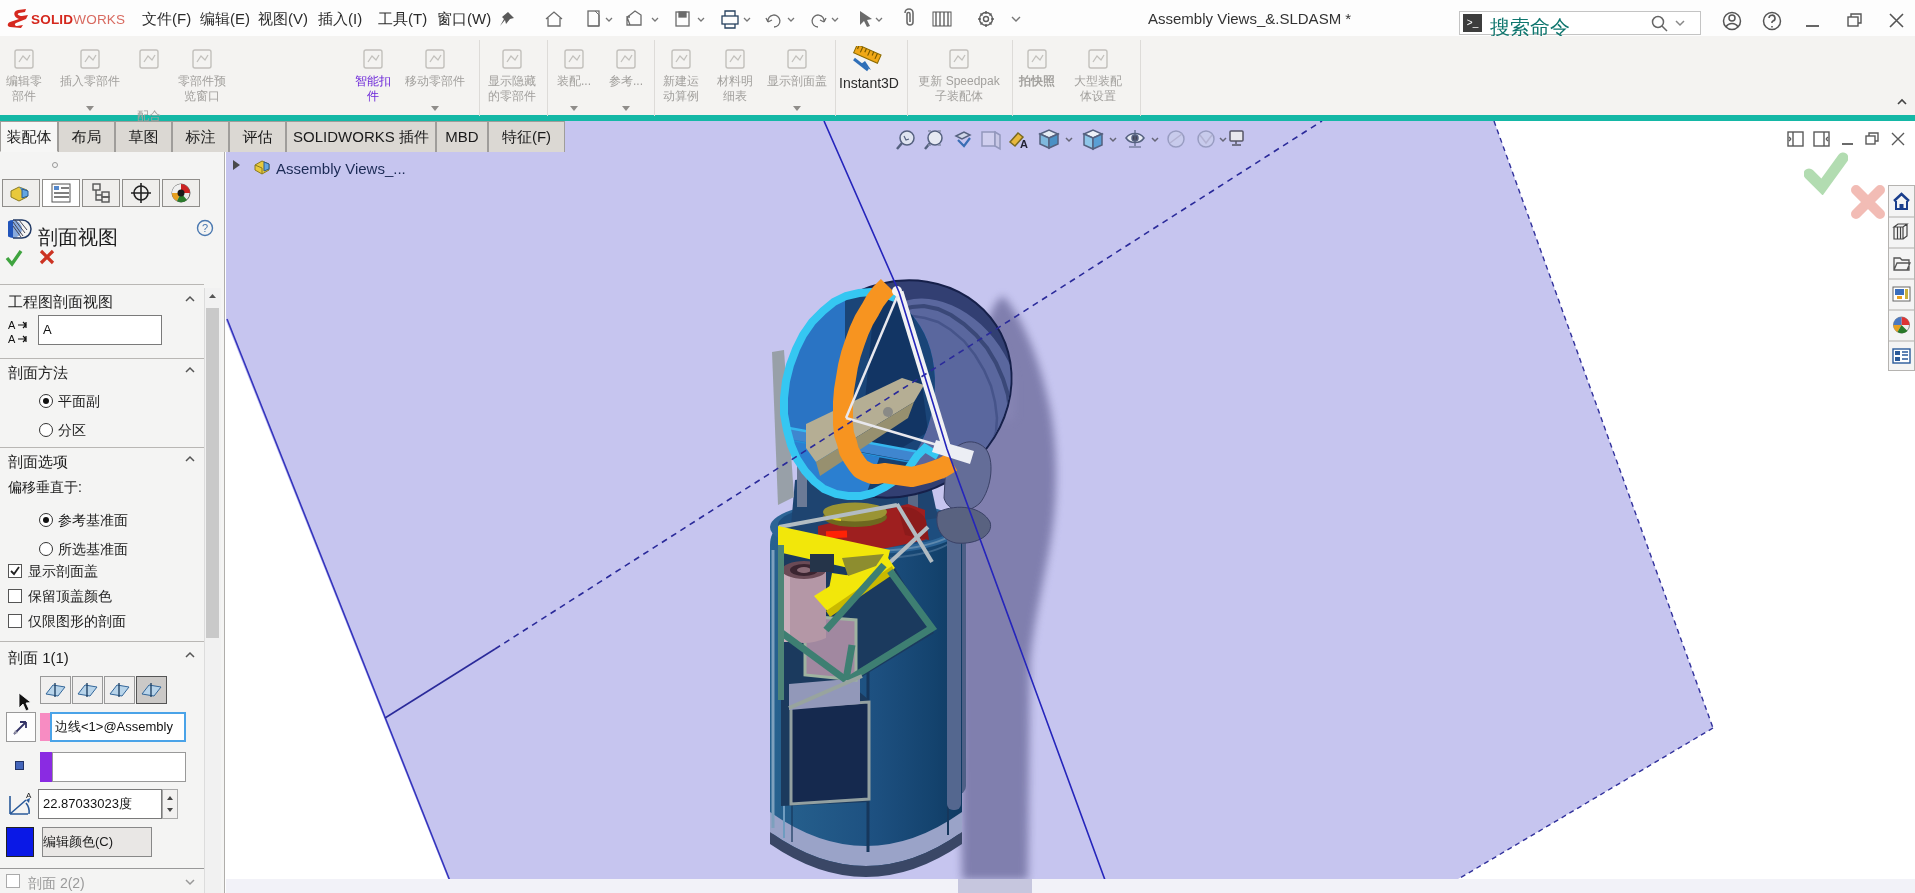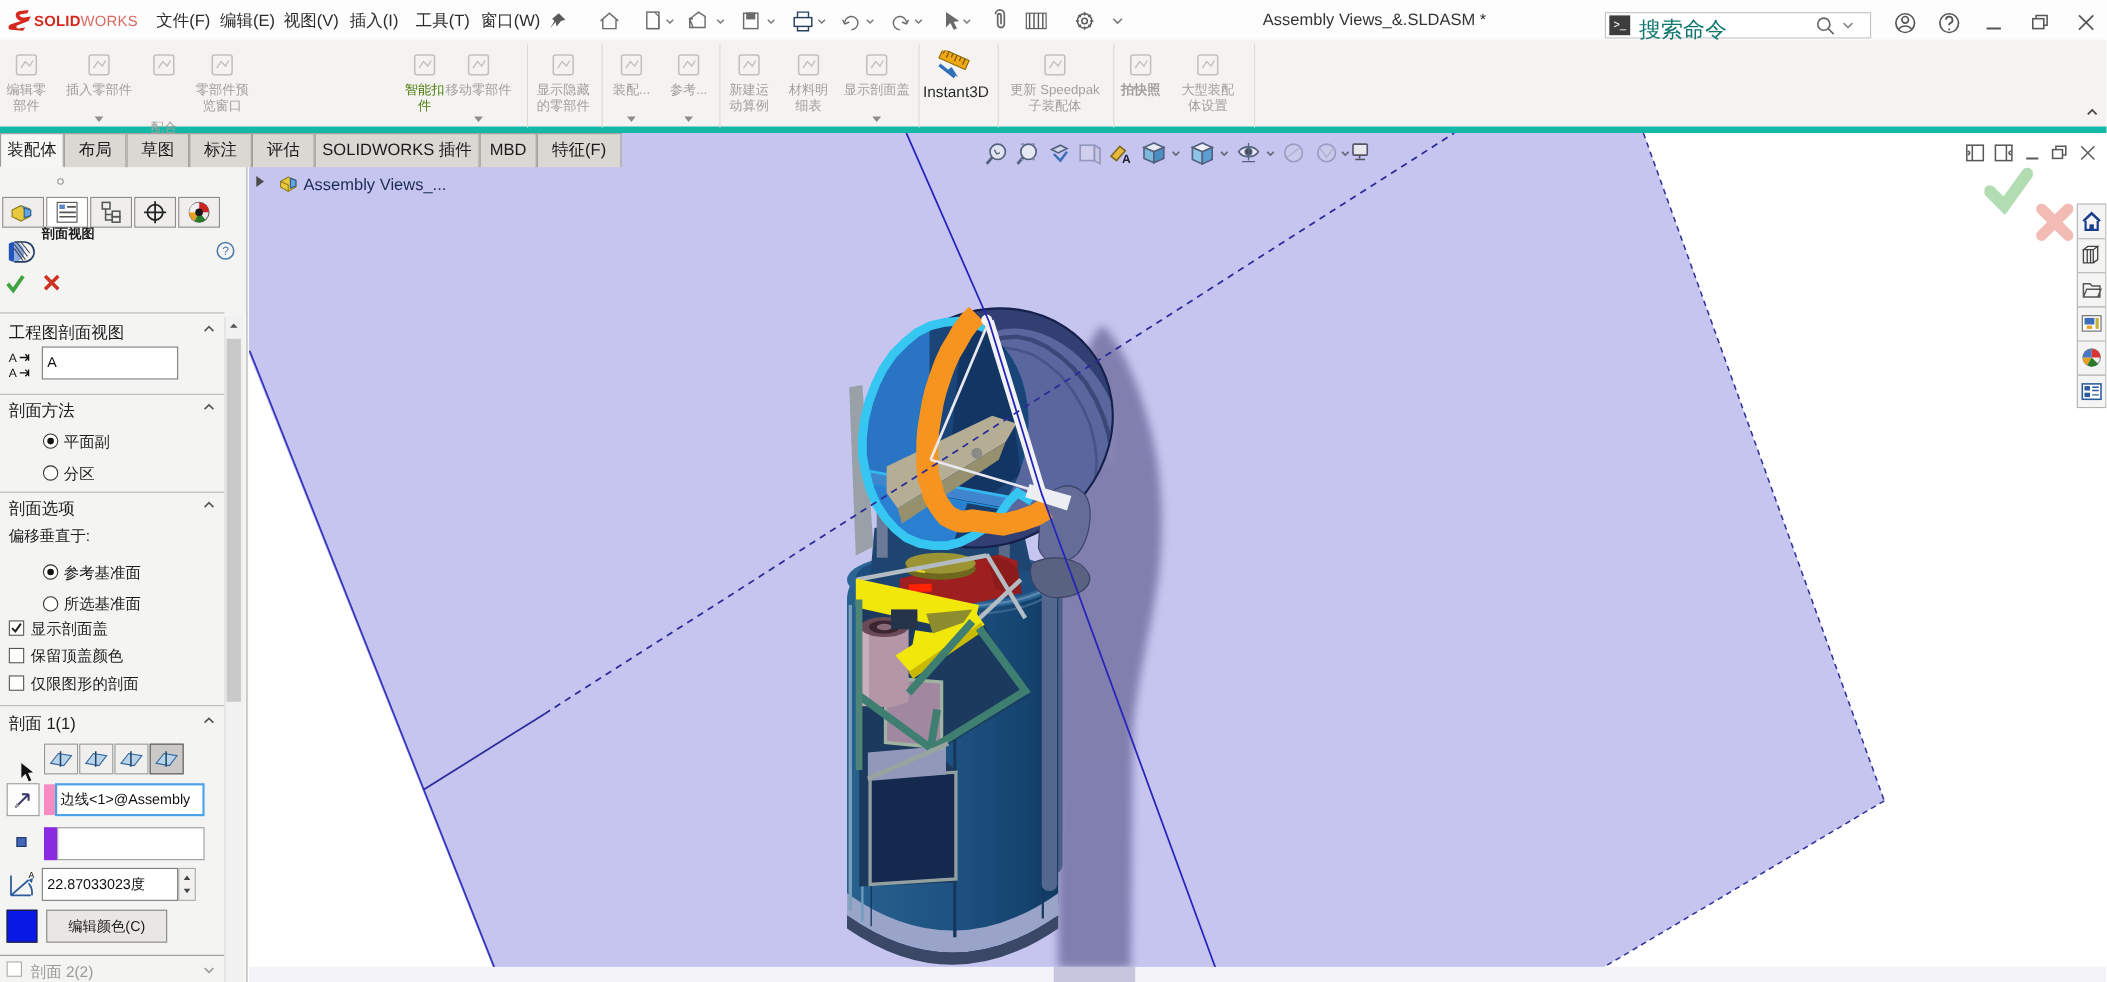--- a/index.html
+++ b/index.html
@@ -123,21 +123,21 @@
         </svg></span>
       <div class="t1" style="top:38px;margin-top:35px;">配合</div>
     </div>
     <div class="rbtn" style="left:169px;width:66px;color:#a2a09d">
       <span class="ic"><svg width="26" height="26" viewBox="0 0 26 26" fill="none" stroke="#c2c0bc" stroke-width="1.4">
           <rect x="4" y="4" width="18" height="18" rx="2"></rect>
           <path d="M8 16 l4-6 4 4 3-5" stroke-width="1.3"></path>
         </svg></span>
       <div class="t1">零部件预<br>览窗口</div>
     </div>
-    <div class="rbtn" style="left:357px;width:58px;color:#4d7c0f">
+    <div class="rbtn" style="left:344px;width:58px;color:#6d28d9">
       <span class="ic"><svg width="26" height="26" viewBox="0 0 26 26" fill="none" stroke="#c2c0bc" stroke-width="1.4">
           <rect x="4" y="4" width="18" height="18" rx="2"></rect>
           <path d="M8 16 l4-6 4 4 3-5" stroke-width="1.3"></path>
         </svg></span>
       <div class="t1">智能扣<br>件</div>
     </div>
     <div class="rbtn" style="left:397px;width:76px;color:#a2a09d">
       <span class="ic"><svg width="26" height="26" viewBox="0 0 26 26" fill="none" stroke="#c2c0bc" stroke-width="1.4">
           <rect x="4" y="4" width="18" height="18" rx="2"></rect>
           <path d="M8 16 l4-6 4 4 3-5" stroke-width="1.3"></path>
@@ -285,21 +285,21 @@
       <path d="M11 11 l-4 8 a9 9 0 0 0 10 -1 z" fill="#2a7a2a"></path>
       <path d="M11 2 a9 9 0 0 0 -9 9 l9 0 z" fill="#f0f0f0"></path>
       <circle cx="11" cy="11" r="3.5" fill="#1a1a1a"></circle>
     </svg>
     <svg class="abs" style="left:8px;top:64px" width="26" height="26" viewBox="0 0 26 26">
       <path d="M5 4 a9 9 0 0 0 0 18 z" fill="#2255bb"></path>
       <path d="M5 4 a9 9 0 0 1 0 18" fill="#88aadd"></path>
       <path d="M5 4 l9 0 a9 9 0 0 1 0 18 l-9 0" fill="none" stroke="#223a66" stroke-width="1.5"></path>
       <path d="M5 6 l10 14 M5 10 l8 11 M7 4 l10 13 M11 4 l8 10" stroke="#445" stroke-width="1"></path>
     </svg>
-    <div class="ptx" style="left:38px;top:52px;font-size:12px;font-weight:bold">剖面视图</div>
+    <div class="ptx" style="left:38px;top:72px;font-size:20px;font-weight:normal">剖面视图</div>
     <svg class="abs" style="left:196px;top:67px" width="18" height="18" viewBox="0 0 18 18" fill="none">
       <circle cx="9" cy="9" r="7.5" stroke="#4a78b0" stroke-width="1.4"></circle>
       <text x="6" y="13" font-size="11" fill="#4a78b0">?</text>
     </svg>
     <svg class="abs" style="left:5px;top:96px" width="52" height="20" viewBox="0 0 52 20">
       <path d="M2 10 l5 6 9-13" fill="none" stroke="#3fa43f" stroke-width="3.4"></path>
       <path d="M36 3 l12 12 M48 3 l-12 12" stroke="#cc3322" stroke-width="3.2"></path>
     </svg>
     <div class="psep" style="top:132px"></div>
     <div class="ptx" style="left:8px;top:141px;font-size:15px">工程图剖面视图</div>
@@ -383,21 +383,21 @@
       <path d="M4 24 L4 6 M4 24 L22 24 M4 24 L20 10 M20 13 a14 14 0 0 1 3 11" stroke="#2a5a9a" stroke-width="1.6"></path>
       <path d="M20 10 l4-2 -1 5z" fill="#2a5a9a"></path>
       <text x="20" y="8" font-size="8" fill="#111">A</text>
     </svg>
     <div class="inp" style="left:38px;top:637px;width:124px;height:30px;line-height:28px;font-size:13px">22.87033023度</div>
     <div class="abs" style="left:162px;top:637px;width:16px;height:30px;border:1px solid #aaa;background:#f2f1f0"><svg width="14" height="28" viewBox="0 0 14 28">
         <path d="M4 10 L7 6 L10 10 Z" fill="#444"></path>
         <path d="M4 18 L7 22 L10 18 Z" fill="#444"></path>
       </svg></div>
     <div class="abs" style="left:6px;top:675px;width:28px;height:30px;background:#0a18e6;border:1px solid #222"></div>
-    <div class="abs" style="left:42px;top:675px;width:110px;height:30px;border:1px solid #888;background:#e9e7e5;font-size:13px;color:#1a1a1a;text-align:center;line-height:28px">编辑颜色(C)</div>
+    <div class="abs" style="left:42px;top:675px;width:110px;height:30px;border:1px solid #888;background:#e9e7e5;font-size:13px;color:#1a1a1a;text-align:left;line-height:28px">编辑颜色(C)</div>
     <div class="psep" style="top:716px;background:#999"></div>
     <div class="cbox" style="left:6px;top:722px;border-color:#aaa"></div>
     <div class="ptx" style="left:28px;top:723px;color:#9a9a9a">剖面 2(2)</div>
     <svg class="abs" style="left:184px;top:726px" width="12" height="8" viewBox="0 0 12 8">
       <path d="M2 2 L6 6 L10 2" fill="none" stroke="#999" stroke-width="1.5"></path>
     </svg>
     <div class="abs" style="left:204px;top:136px;width:17px;height:605px;background:#f1f1f1;border-left:1px solid #dcdcdc"></div>
     <svg class="abs" style="left:206px;top:138px" width="13" height="13" viewBox="0 0 13 13">
       <path d="M3 8 L6.5 4 L10 8 Z" fill="#555"></path>
     </svg>

